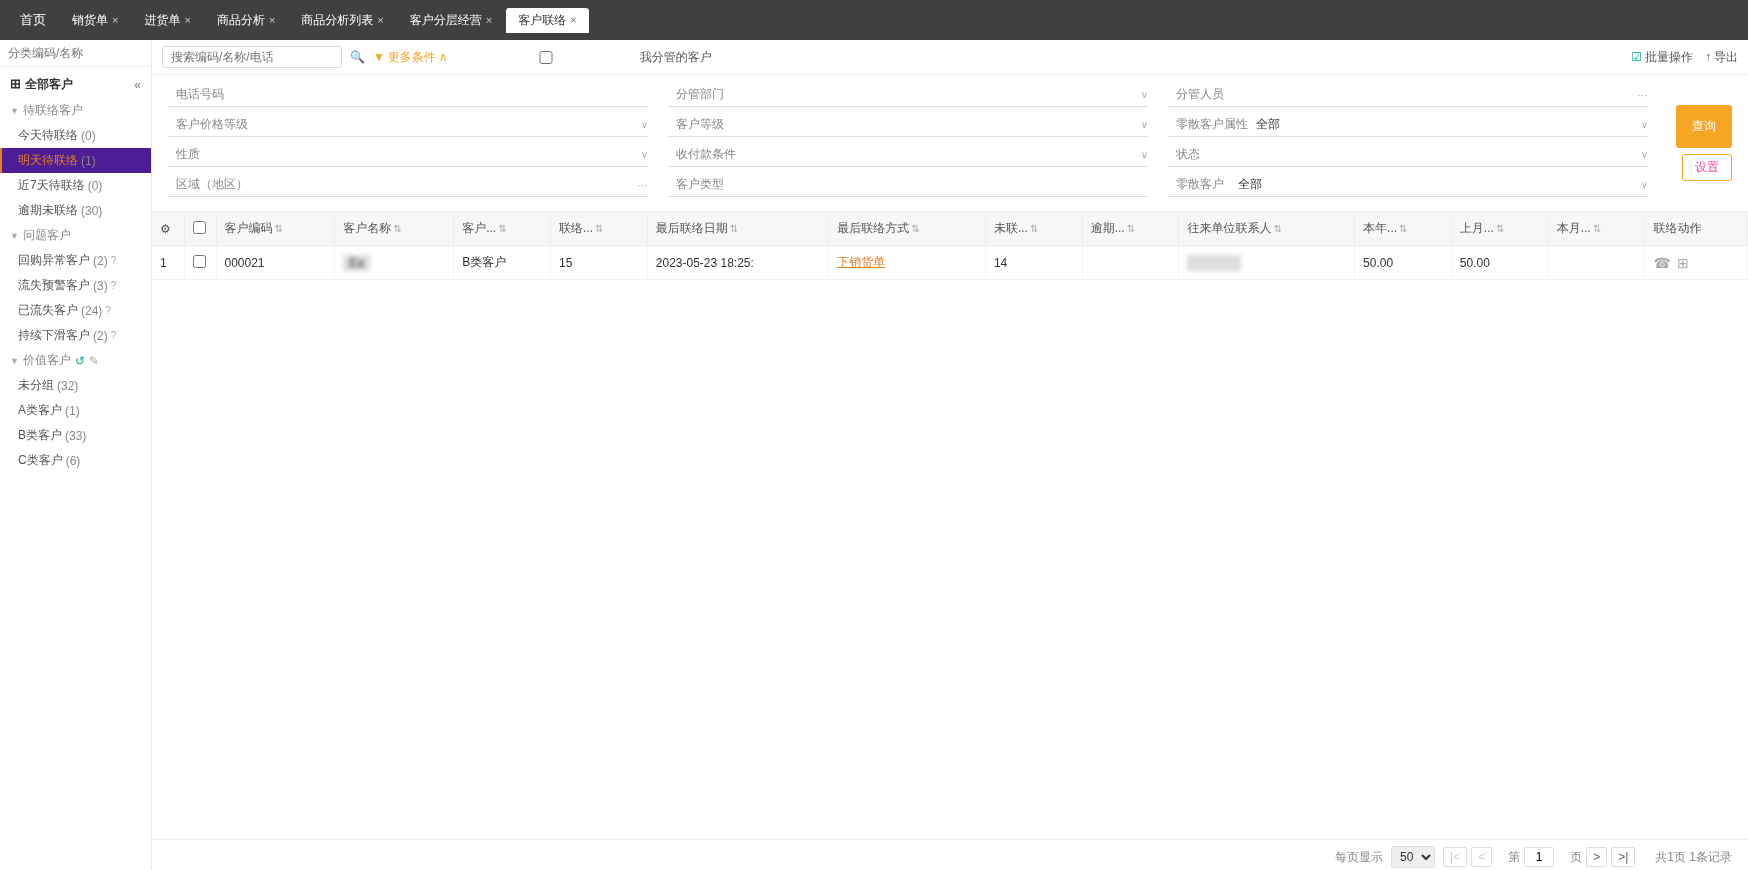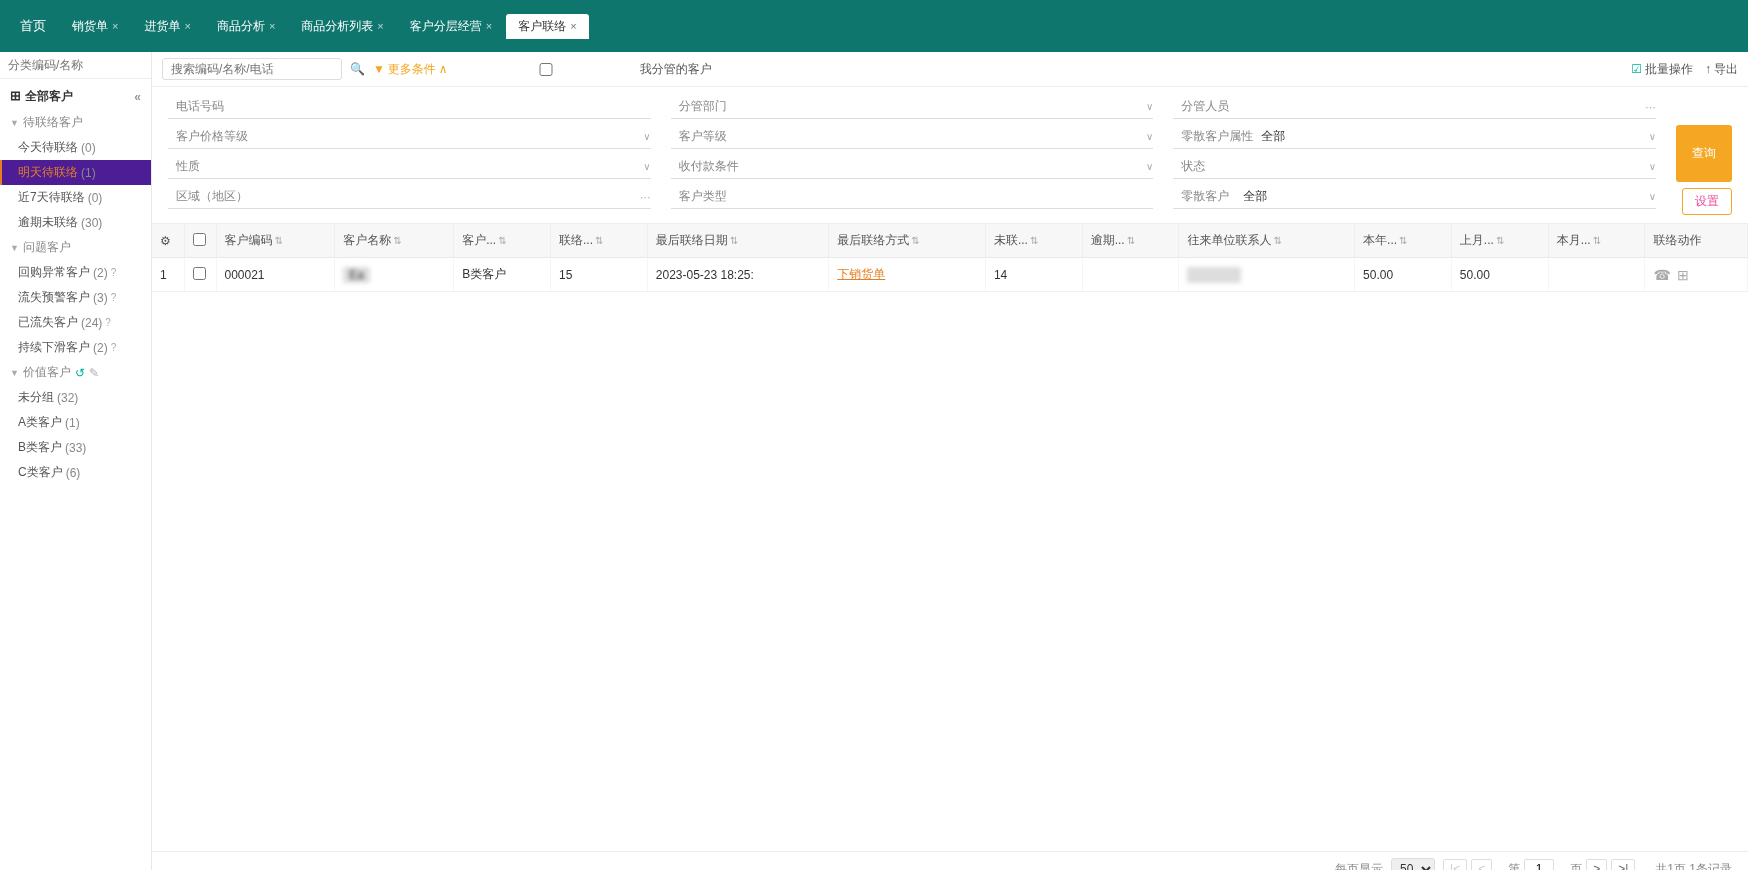--- a/index.html
+++ b/index.html
@@ -1,23 +1,23 @@
 <!DOCTYPE html>
 <html><head>
   <meta charset="utf-8">
   <style>
     * { box-sizing: border-box; margin: 0; padding: 0; font-family: 'Microsoft YaHei', Arial, sans-serif; font-size: 12px; }
     body { background: #f5f5f5; overflow: hidden; }
 
     
     .top-nav {
-      background: #0f766e;
-      display: flex;
-      align-items: center;
-      height: 52px;
+      background: #404040;
+      display: flex;
+      align-items: center;
+      height: 40px;
       padding: 0 8px;
       gap: 2px;
     }
     .nav-item {
       color: #fff;
       padding: 4px 12px;
       cursor: pointer;
       border-radius: 3px 3px 0 0;
       font-size: 13px;
       white-space: nowrap;
@@ -212,21 +212,21 @@
       font-size: 11px;
     }
     .filter-divider {
       width: 20px;
     }
     .query-btn {
       background: #f5a623;
       color: #fff;
       border: none;
       border-radius: 3px;
-      padding: 20px 16px;
+      padding: 13px 16px;
       cursor: pointer;
       font-size: 12px;
     }
     .settings-btn {
       background: #fff;
       color: #ec4899;
       border: 1px solid #f5a623;
       border-radius: 3px;
       padding: 4px 12px;
       cursor: pointer;
@@ -448,21 +448,21 @@
           <span>批量操作</span>
         </div>
         <div class="export-btn">
           <span>↑</span>
           <span>导出</span>
         </div>
       </div>
     </div>
 
     <div class="filter-panel">
-      <div style="display:flex;gap:8px;align-items:flex-end">
+      <div style="display:flex;gap:16px;align-items:center">
         <div style="flex:1">
 
           <div class="filter-row">
             <div class="filter-field">
               <span class="filter-label">电话号码</span>
               <span class="filter-value"></span>
             </div>
             <div class="filter-divider"></div>
             <div class="filter-field">
               <span class="filter-label">分管部门</span>

